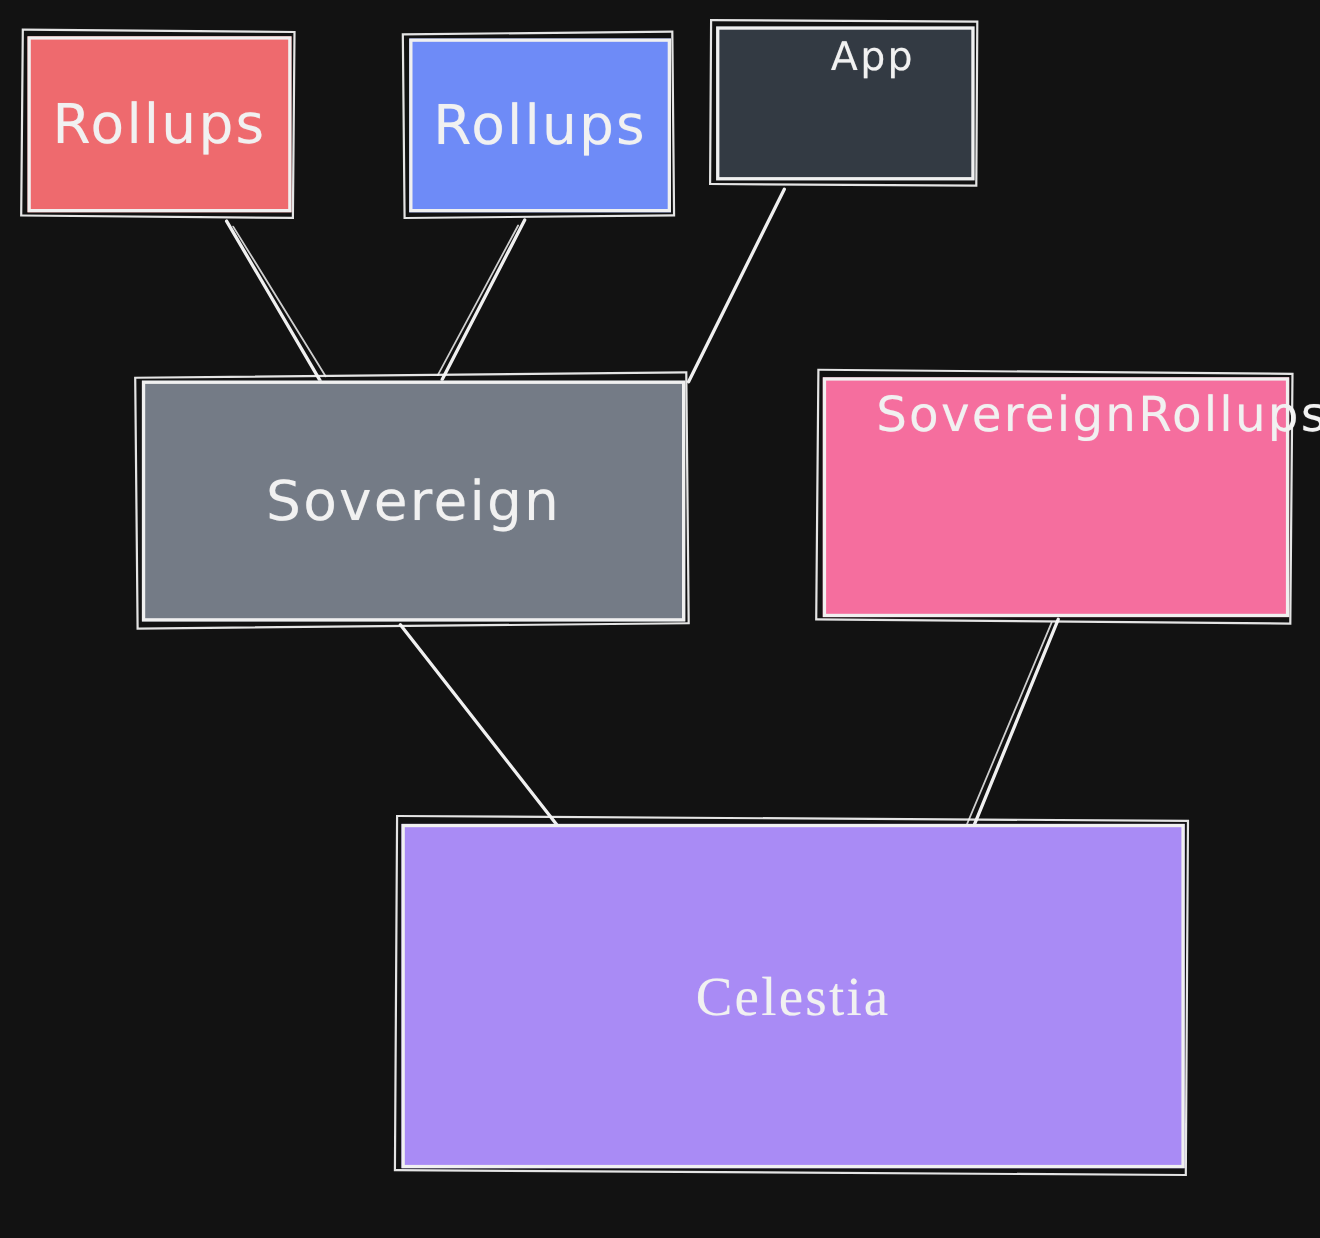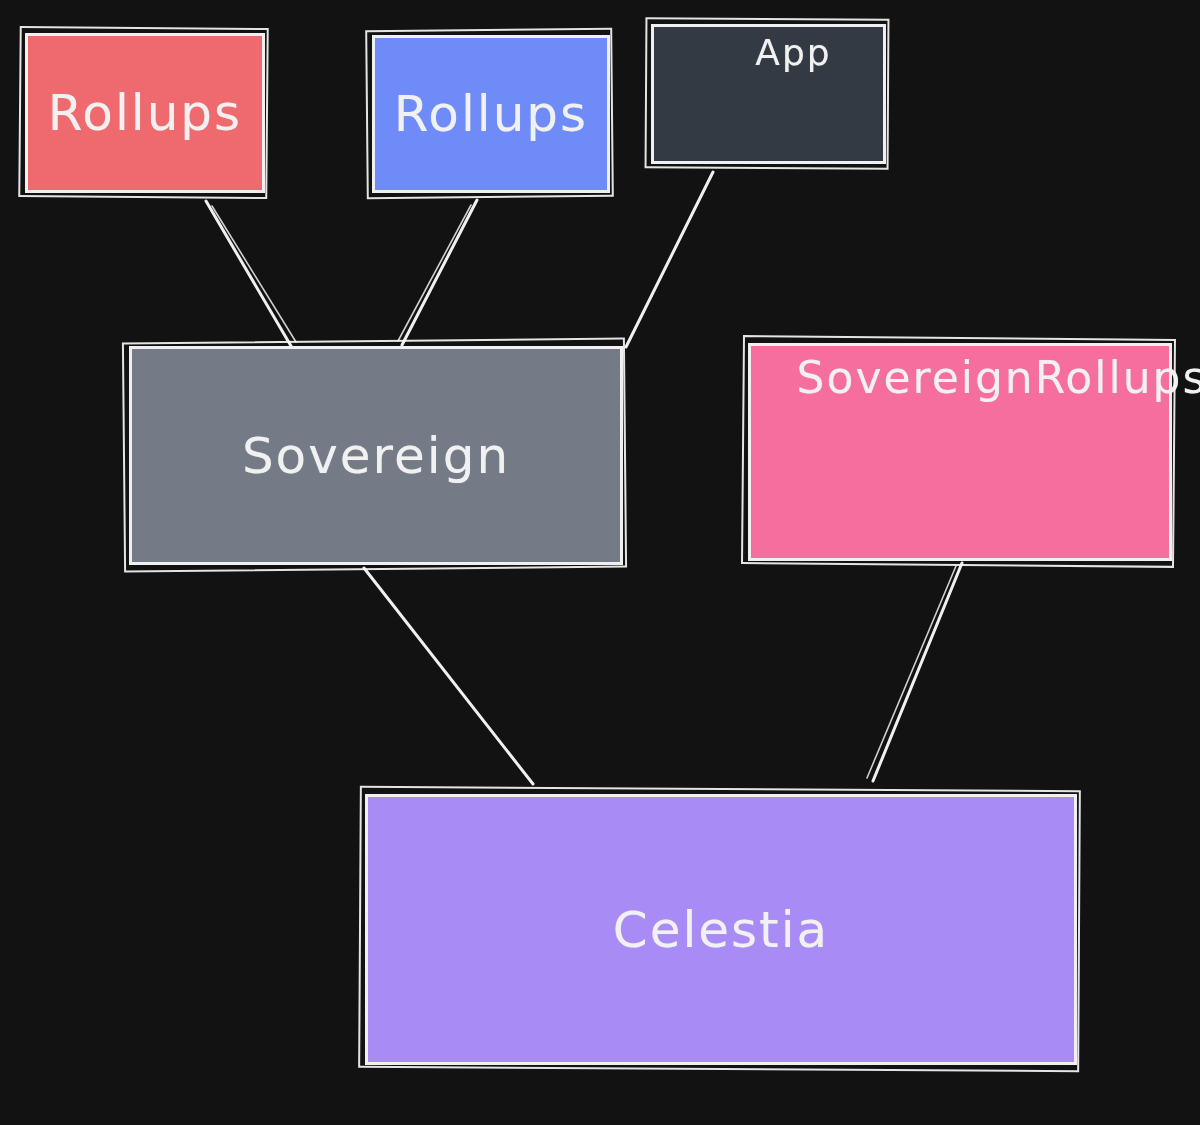--- a/index.html
+++ b/index.html
@@ -50,21 +50,21 @@
   .size-lg .label{font-size:50px;}
   .size-md .label{font-size:44px;line-height:1.45;}
   .size-sm .label{font-size:36px;line-height:1.45;}
   .align-left{align-items:flex-start;}
 
   #node-rollups-red   {left:25px;  top:33px;  width:240px; height:160px;}
   #node-rollups-blue  {left:372px; top:35px;  width:238px; height:158px;}
   #node-app-chain     {left:651px; top:24px;  width:235px; height:140px; padding-left:50px;}
   #node-settlement    {left:129px; top:346px; width:494px; height:219px;}
   #node-sovereign     {left:748px; top:343px; width:424px; height:218px; padding-left:84px;}
-  #node-celestia      {left:365px; top:794px; width:712px; height:271px;}
+  #node-celestia      {left:365px; top:749px; width:712px; height:313px;font-family:Liberation Serif, serif;}
 </style>
 </head>
 <body>
 
 <div class="canvas">
 
   <svg class="edges" viewBox="0 0 1200 1125" aria-hidden="true">
     <g>
       <line class="edge-main" x1="206" y1="201" x2="291" y2="346"></line>
       <line class="edge-twin" x1="212" y1="206" x2="296" y2="342"></line>

